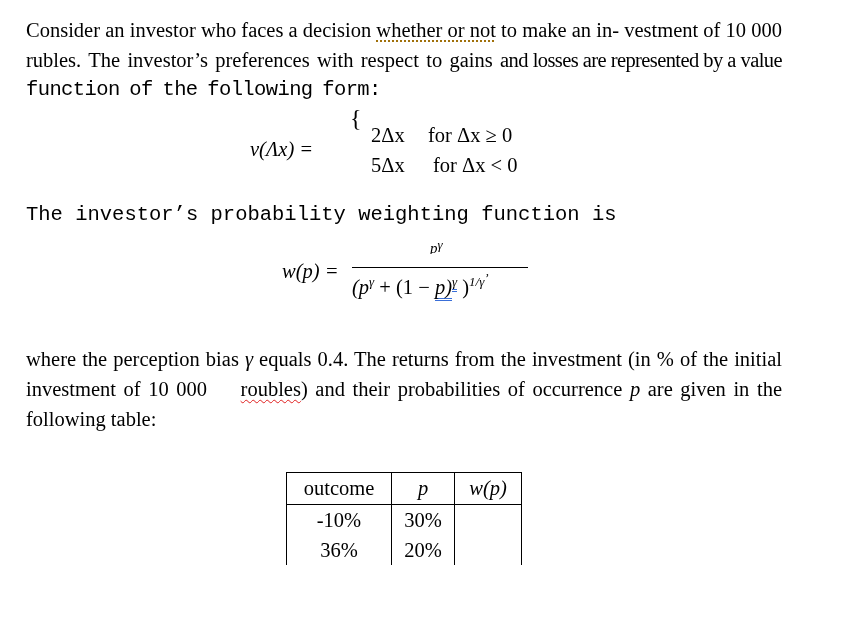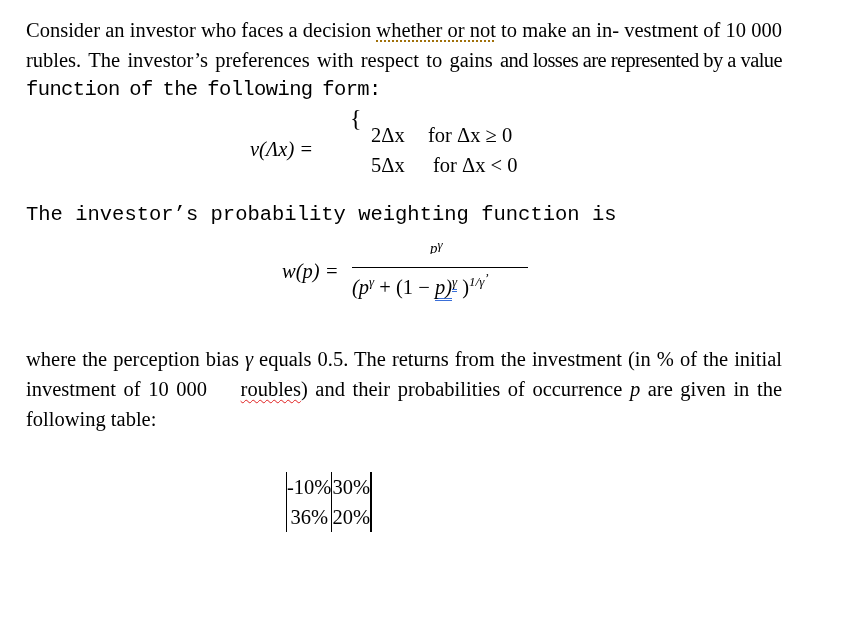--- a/index.html
+++ b/index.html
@@ -64,29 +64,34 @@
 <div class="abs i" style="left:282px; top:260px;">w(p) =</div>
 <div class="abs i" style="left:430px; top:240px; font-size:15px; overflow:hidden; height:14px;">
   <span>p</span><span class="sup" style="top:-4px;">γ</span>
 </div>
 <div class="frac-line" style="left:352px; top:267px; width:176px;"></div>
 <div class="abs" style="left:352px; top:276px;">
   <span class="i">(p</span><span class="sup">γ</span><span> + (1 − </span><span class="i blue-ul">p)</span><span class="sup blue-ul">γ</span><span> )</span><span class="sup">1/γ</span><span class="sup" style="top:-12px;">’</span>
 </div>
 
 <div class="line justify" style="top:344px;">
-  <span>where the perception bias </span><span class="i">γ</span><span> equals 0.5.  The returns from the investment (in % of the initial</span>
+  <span>where the perception bias </span><span class="i">γ</span><span> equals 0.4.  The returns from the investment (in % of the initial</span>
 </div>
 <div class="line justify" style="top:374px;">
   <span>investment of 10 000 </span><span class="wavy-red">roubles</span><span>) and their probabilities of occurrence </span><span class="i">p</span><span> are given in the</span>
 </div>
 <div class="line" style="top:404px;">following table:</div>
 
 <table class="data">
   <tbody>
+      <tr class="head">
+    <td class="c1">outcome</td>
+    <td class="c2 i">p</td>
+    <td class="c3 i">w(p)</td>
+  </tr>
   <tr>
     <td>-10%</td>
     <td>30%</td>
     <td></td>
   </tr>
   <tr>
     <td>36%</td>
     <td>20%</td>
     <td></td>
   </tr>

